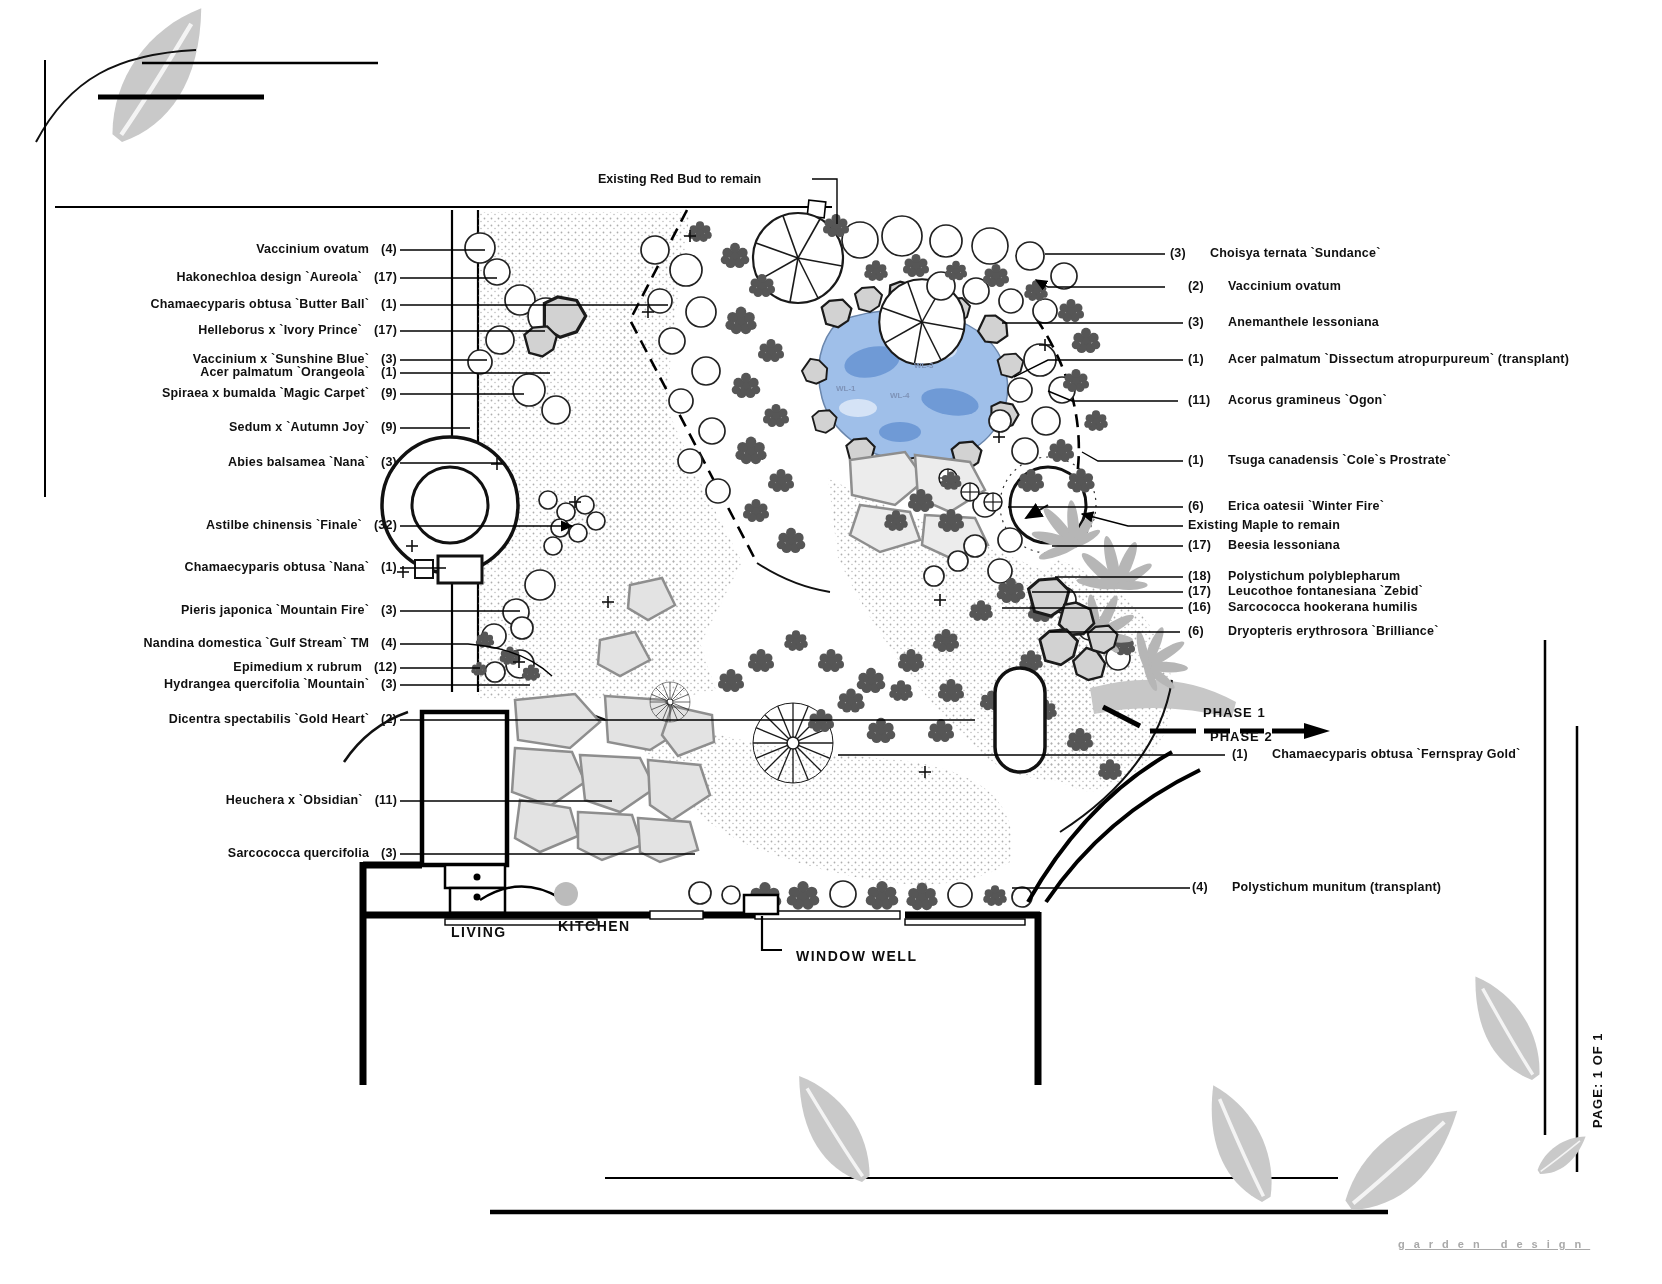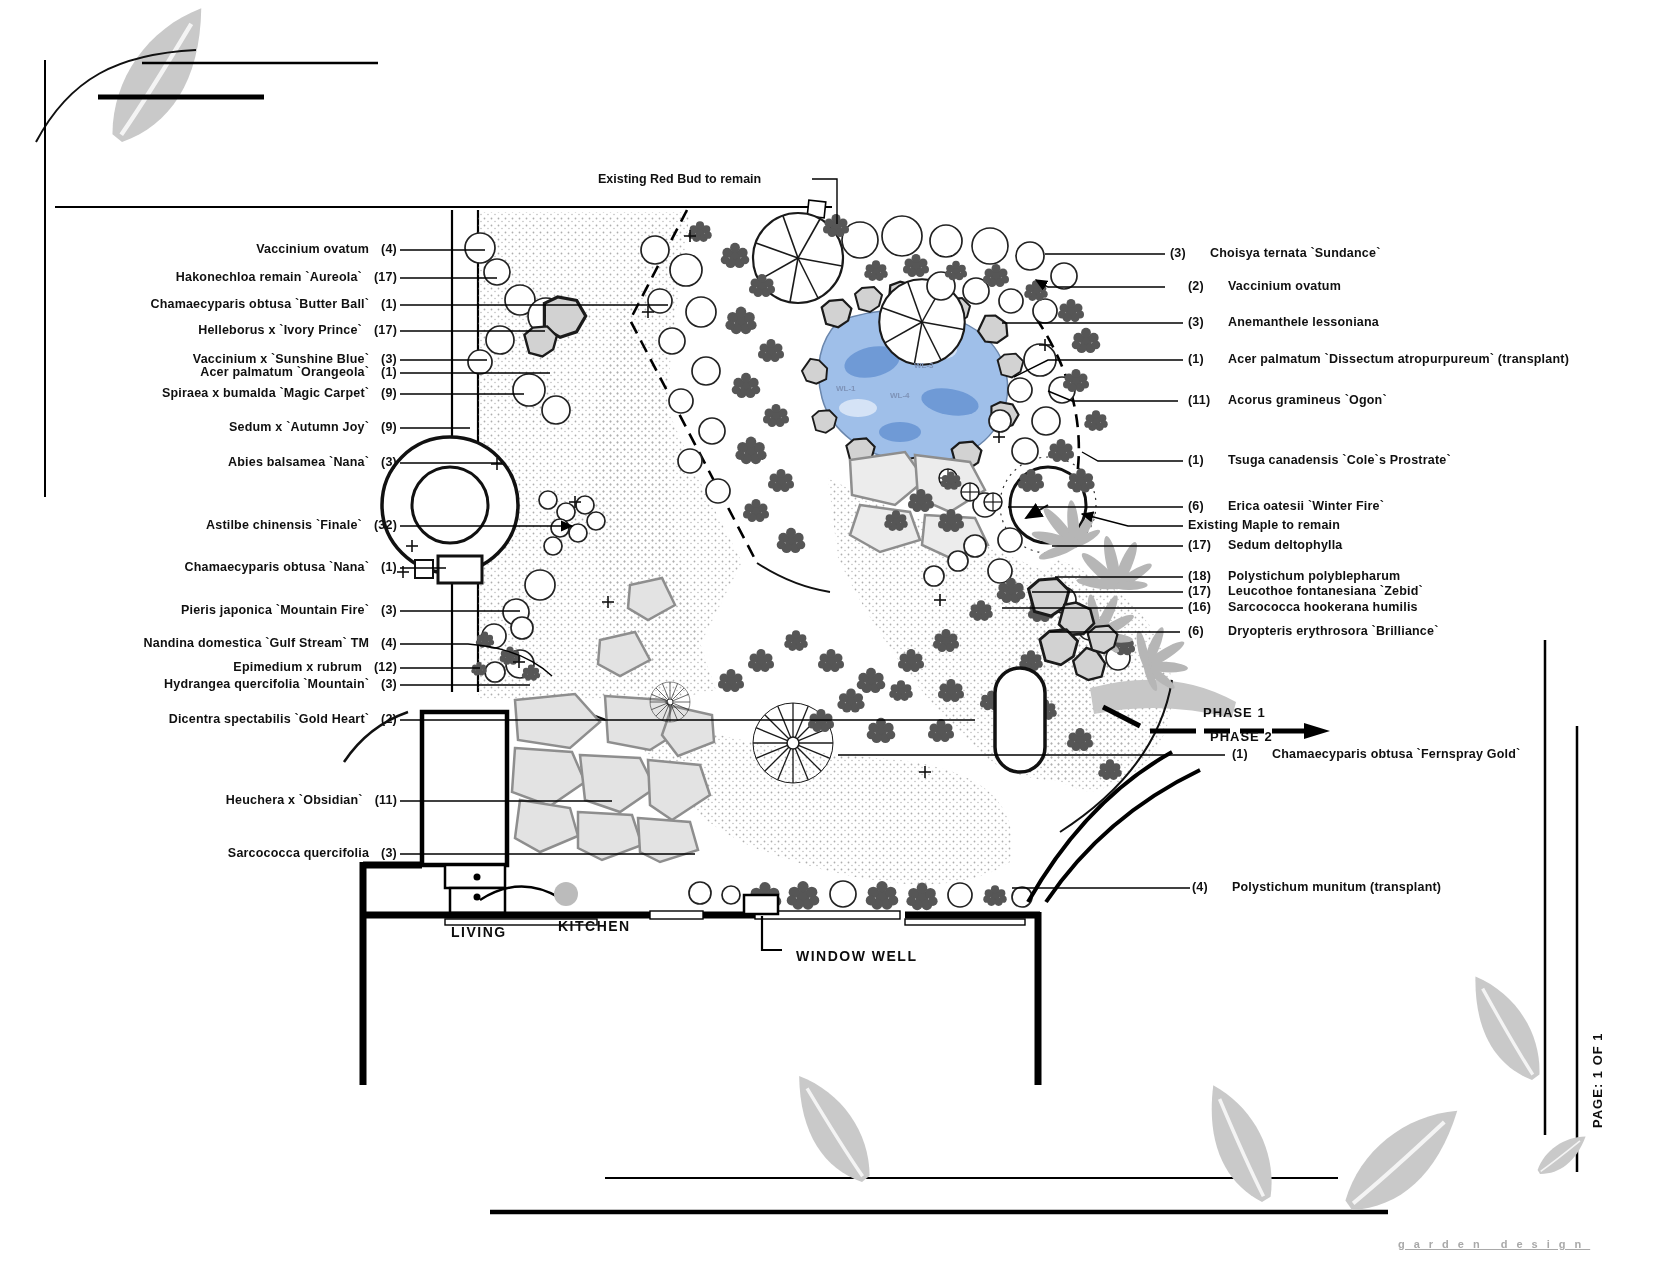--- a/index.html
+++ b/index.html
@@ -465,21 +465,21 @@
   </g>
 </svg>
 
 <div id="redbud-lbl">Existing Red Bud to remain</div>
 
 <div class="lbl lblL" style="top:242px">
       <span class="nm">Vaccinium ovatum</span>
       <span class="qty">(4)</span>
     </div>
 <div class="lbl lblL" style="top:270px">
-      <span class="nm">Hakonechloa remain `Aureola`</span>
+      <span class="nm">Hakonechloa design `Aureola`</span>
       <span class="qty">(17)</span>
     </div>
 <div class="lbl lblL" style="top:297px">
       <span class="nm">Chamaecyparis obtusa `Butter Ball`</span>
       <span class="qty">(1)</span>
     </div>
 <div class="lbl lblL" style="top:323px">
       <span class="nm">Helleborus x `Ivory Prince`</span>
       <span class="qty">(17)</span>
     </div>
@@ -566,21 +566,21 @@
     </div>
 <div class="lbl lblR" style="left:1188px;top:499px">
       <span class="qty">(6)</span>
       <span class="nm">Erica oatesii `Winter Fire`</span>
     </div>
 <div class="lbl lblR" style="left:1188px;top:518px">
       <span class="nm">Existing Maple to remain</span>
     </div>
 <div class="lbl lblR" style="left:1188px;top:538px">
       <span class="qty">(17)</span>
-      <span class="nm">Sedum deltophylla</span>
+      <span class="nm">Beesia lessoniana</span>
     </div>
 <div class="lbl lblR" style="left:1188px;top:569px">
       <span class="qty">(18)</span>
       <span class="nm">Polystichum polyblepharum</span>
     </div>
 <div class="lbl lblR" style="left:1188px;top:584px">
       <span class="qty">(17)</span>
       <span class="nm">Leucothoe fontanesiana `Zebid`</span>
     </div>
 <div class="lbl lblR" style="left:1188px;top:600px">

